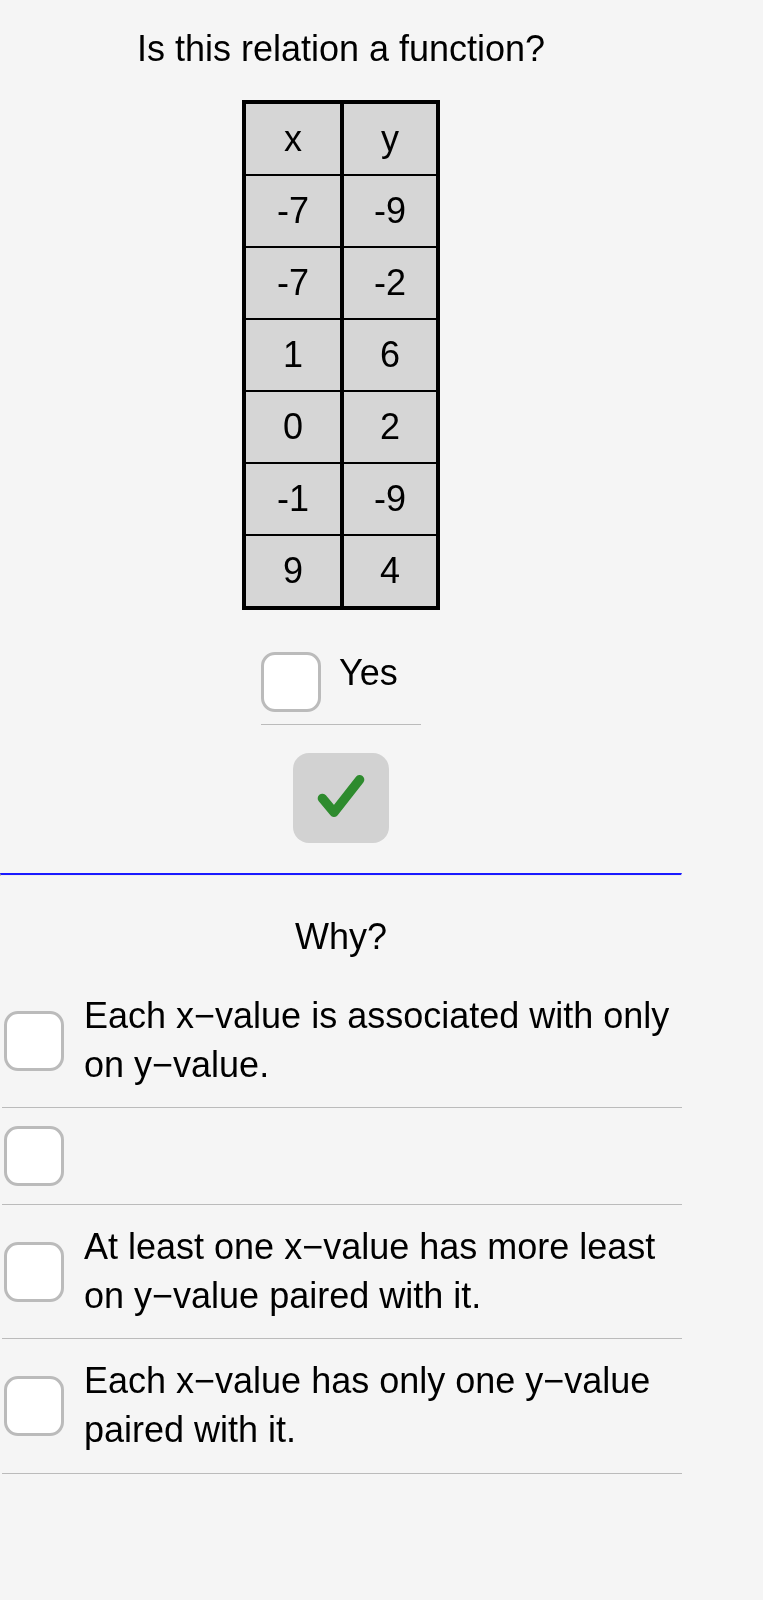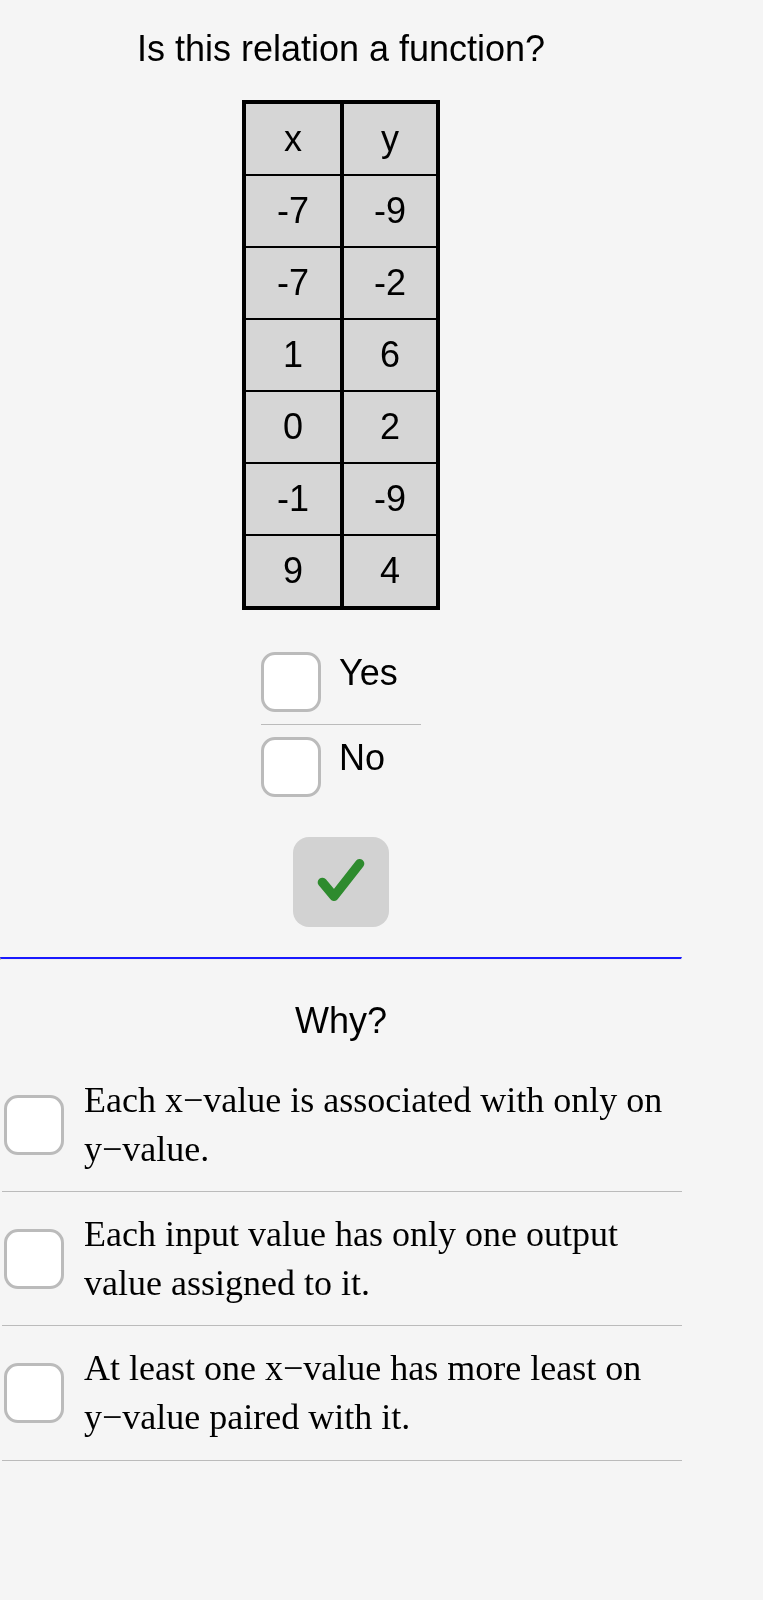--- a/index.html
+++ b/index.html
@@ -102,21 +102,20 @@
     border-top: none;
   }
   .reason-text {
     font-size: 36px;
     line-height: 1.35;
     flex: 1;
     padding-right: 4px;
   }
   .reasons {
     padding-left: 2px;
-    font-family: Liberation Serif, serif;
   }
   .reason-checkbox {
     width: 60px;
     height: 60px;
     border: 3px solid #bbb;
     border-radius: 14px;
     background: #fff;
     flex-shrink: 0;
     margin-left: 2px;
   }
@@ -159,24 +158,20 @@
       <td class="col-divider">4</td>
     </tr>
   </tbody>
     </table>
 
   <div class="yesno-wrap">
     <div class="yesno-row yesno-divider">
       <div class="checkbox"></div>
       <div class="yesno-label">Yes</div>
     </div>
-    <div class="yesno-row">
-      <div class="checkbox"></div>
-      <div class="yesno-label">No</div>
-    </div>
   </div>
 
   <div class="submit-wrap">
     <div class="submit-btn">
       <span>
         <svg viewBox="0 0 24 24" fill="none" stroke="#2e8b2e" stroke-width="4" stroke-linecap="round" stroke-linejoin="round">
           <polyline points="4,13 9,19 20,5"></polyline>
         </svg>
       </span>
     </div>
@@ -186,21 +181,24 @@
 
   <div class="why-title">Why?</div>
 
   <div class="reasons">
     <div class="reason-row">
       <div class="reason-checkbox"></div>
       <div class="reason-text">Each x−value is associated with only on y−value.</div>
     </div>
     <div class="reason-row">
       <div class="reason-checkbox"></div>
-      <div class="reason-text">Each input value has only one output value assigned to it.</div>
     </div>
     <div class="reason-row">
       <div class="reason-checkbox"></div>
       <div class="reason-text">At least one x−value has more least on y−value paired with it.</div>
     </div>
+    <div class="reason-row">
+      <div class="reason-checkbox"></div>
+      <div class="reason-text">Each x−value has only one y−value paired with it.</div>
+    </div>
   </div>
 
 </div>
 
 </body></html>

